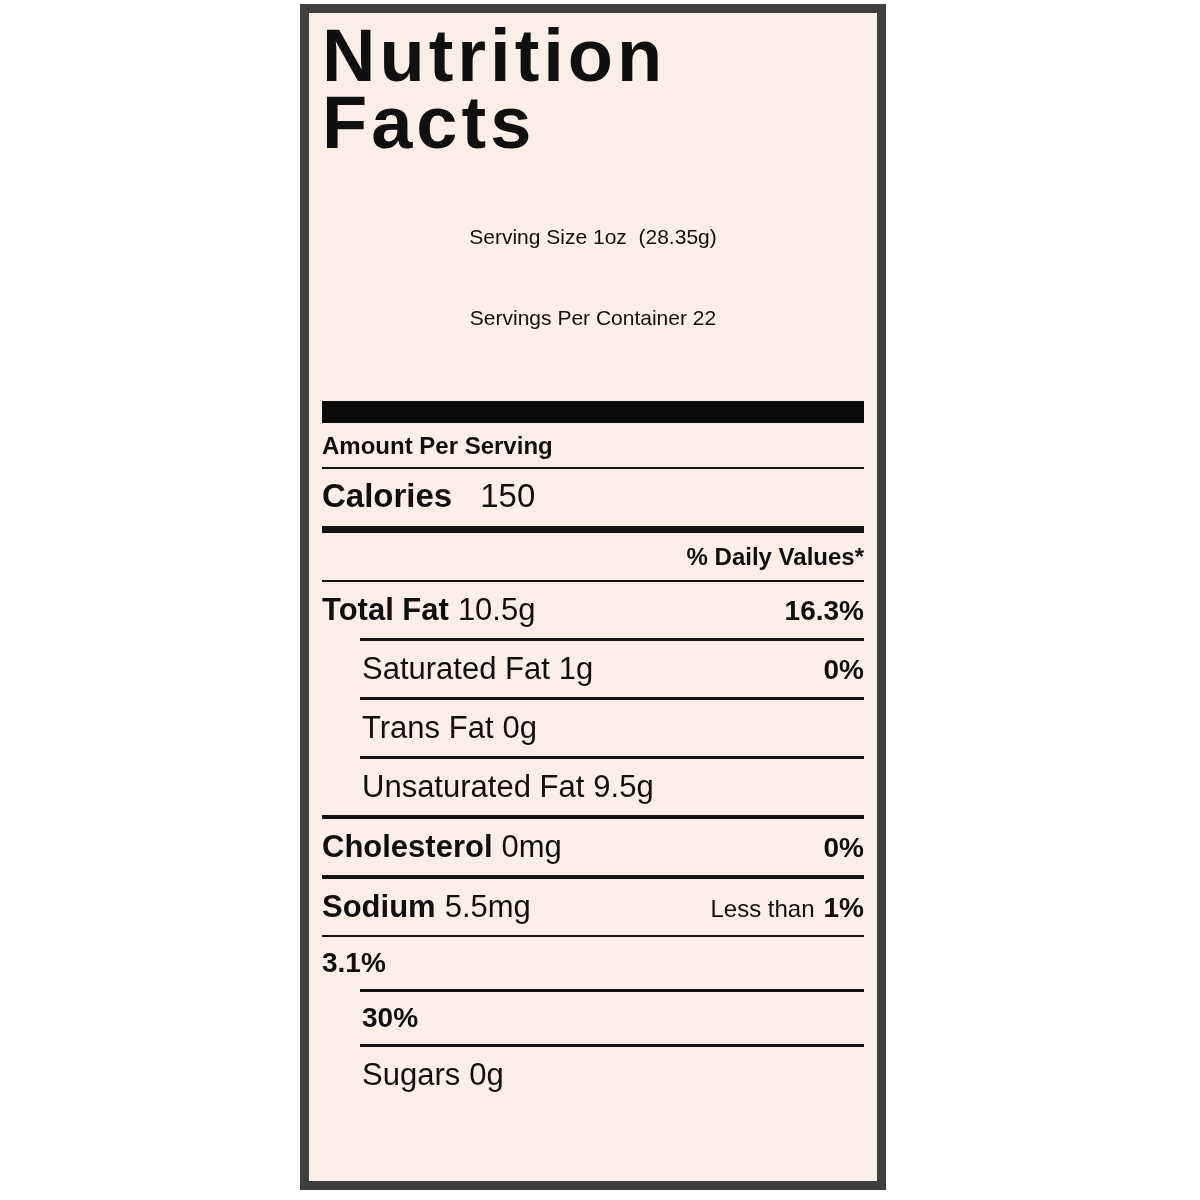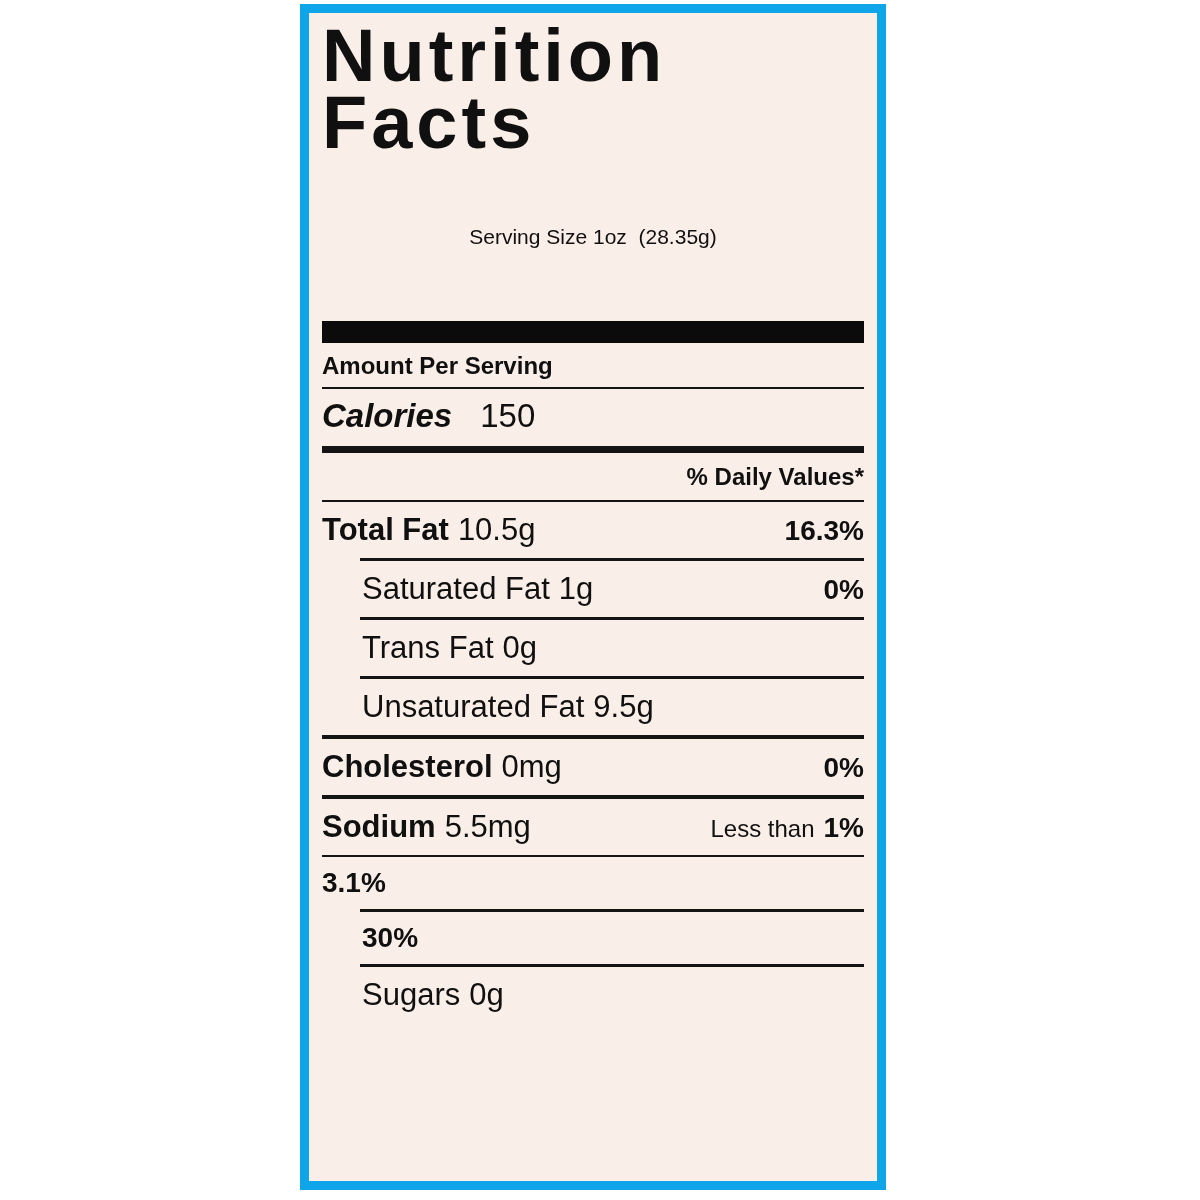--- a/index.html
+++ b/index.html
@@ -7,38 +7,38 @@
   body {
     background:#ffffff;
     font-family:"Liberation Sans","DejaVu Sans",sans-serif;
     color:#101010;
   }
   .page { position:relative; width:1200px; height:1200px; background:#ffffff; }
   .nf-label {
     position:absolute; left:300px; top:4px;
     width:586px; height:1186px;
     background:#faefe8;
-    border:9px solid #0ea5e9;
+    border:9px solid #404040;
     padding:8px 13px 0 13px;
     overflow:hidden;
   }
   .nf-title {
     font-weight:700; font-size:74px; line-height:0.9;
     letter-spacing:4px; margin-top:2px;
   }
   .serving-block { margin-top:14px; font-size:21px; line-height:1.28; white-space:pre-wrap;text-align:center; }
   .bar-thick { height:22px; background:#0b0b0b; margin-top:16px; }
   .aps-row { font-weight:700; font-size:24px; padding:9px 0 7px 0; }
   .rule  { height:3px; background:#141414; }
   .rule.r2 { height:2px; }
   .rule.r4 { height:4px; }
   .rule.r7 { height:7px; }
   .rule.indent { margin-left:38px; }
   .calories-row { font-size:33px; padding:8px 0 11px 0; }
-  .calories-row b { font-weight:700;font-style:italic; }
+  .calories-row b { font-weight:700; }
   .calories-row .amt { margin-left:28px; font-weight:400; }
   .dv-header { font-size:24px; font-weight:700; text-align:right; padding:10px 0 9px 0; }
   .row {
     display:flex; justify-content:space-between; align-items:baseline;
     font-size:31px; padding:10px 0;gap:28px;
   }
   .row .nm b { font-weight:700; }
   .row .amt { margin-left:9px; font-weight:400; }
   .row.indent { padding-left:40px; }
   .row .dv { font-weight:700; font-size:28px; }
@@ -50,20 +50,21 @@
 <div class="page">
   <div class="nf-label">
 
     <div class="nf-title">
       <div>Nutrition</div>
       <div>Facts</div>
     </div>
 
     <div class="serving-block">
       <div>Serving Size 1oz  (28.35g)</div>
+      <div>Servings Per Container 22</div>
     </div>
 
     <div class="bar-thick"></div>
 
     <div class="aps-row">Amount Per Serving</div>
     <div class="rule r2"></div>
 
     <div class="calories-row">
       <b>Calories</b><span class="amt">150</span>
     </div>

